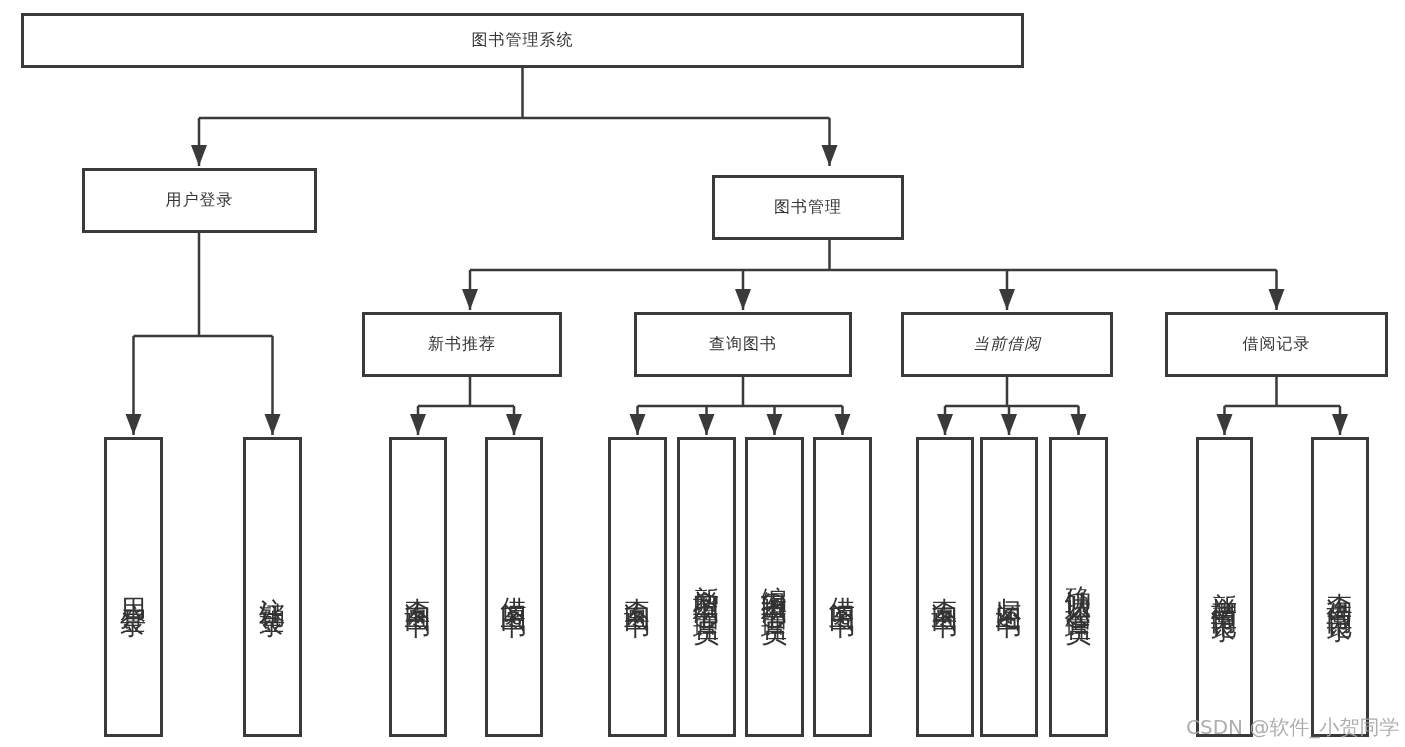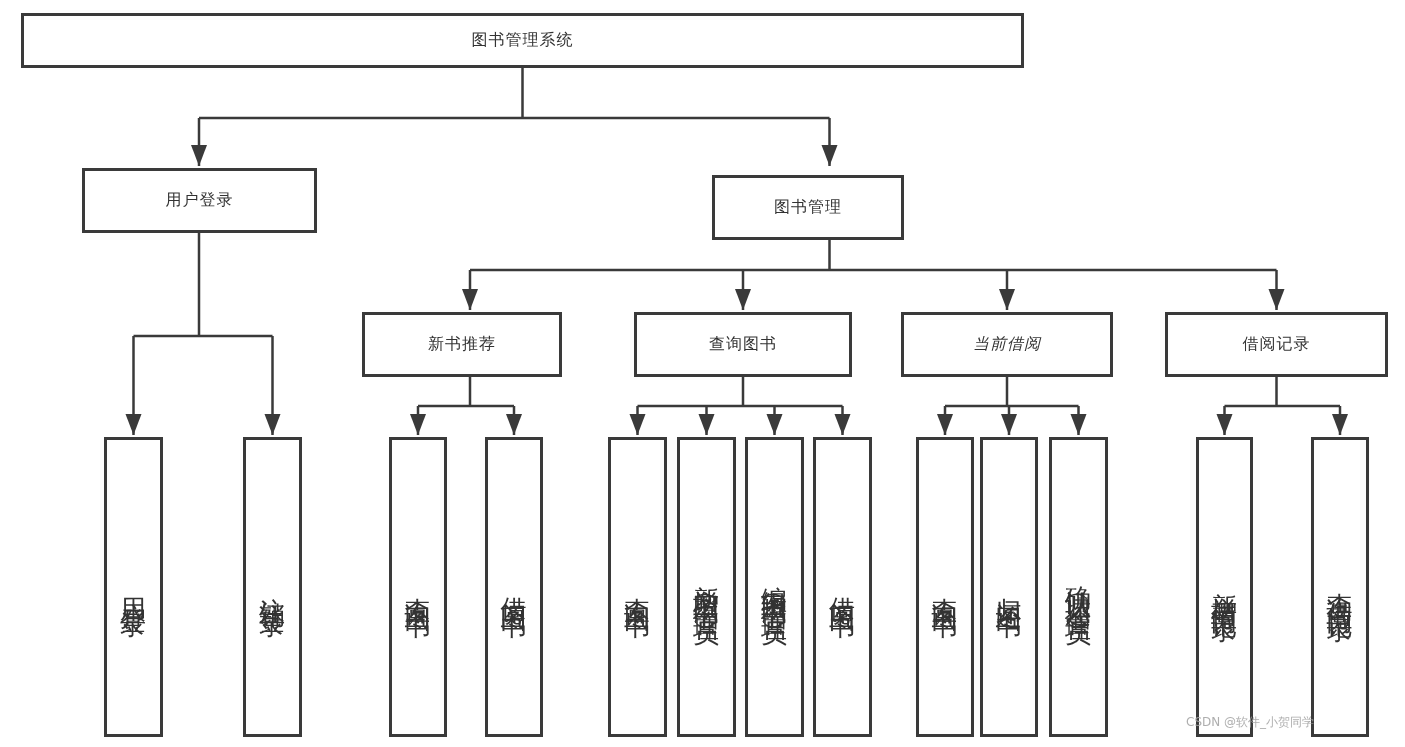--- a/index.html
+++ b/index.html
@@ -57,21 +57,21 @@
     writing-mode: vertical-rl;
     text-orientation: mixed;
     font-size: 26px;
     letter-spacing: 5px;
     line-height: 1;
   }
   .watermark {
     position: absolute;
     left: 1186px;
     top: 714px;
-    font-size: 12px;
+    font-size: 20px;
     color: var(--color-watermark);
     white-space: nowrap;
     opacity: 0.9;
     z-index: 5;
   }
 </style>
 </head>
 <body>
 
 <div class="canvas">

